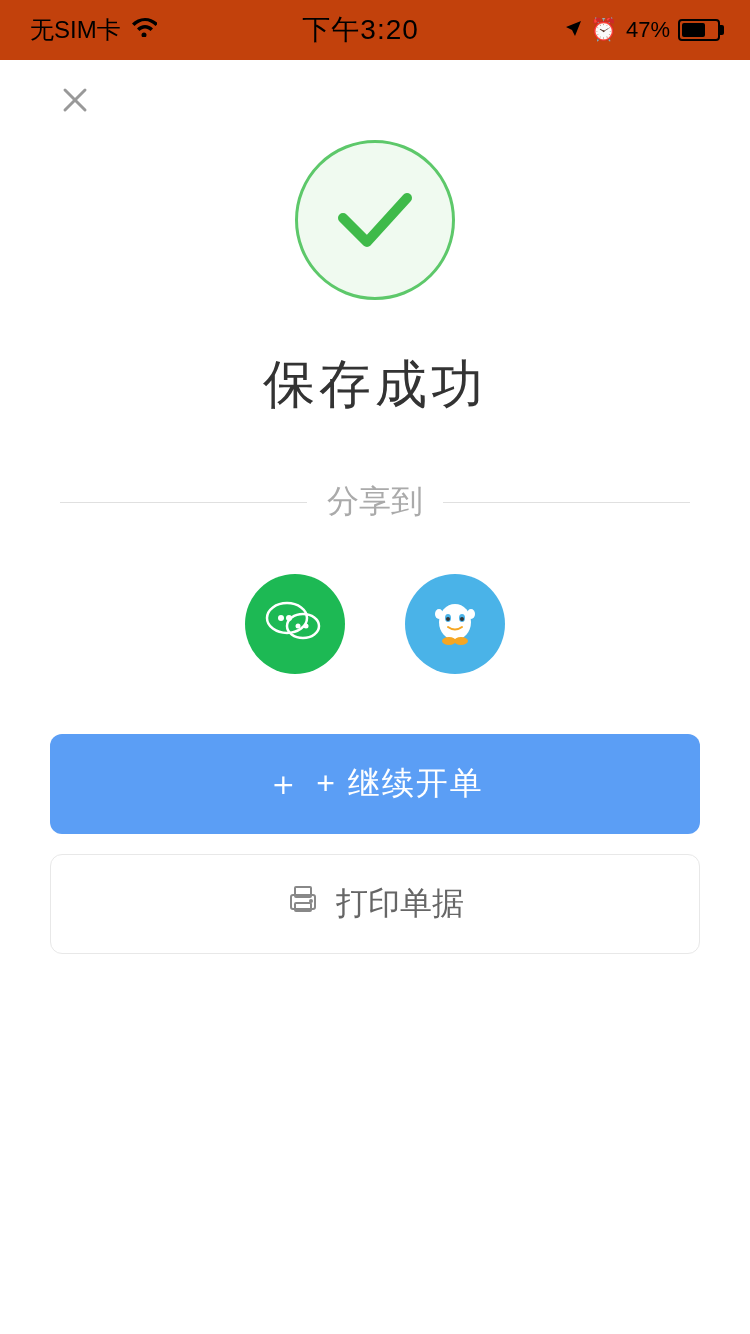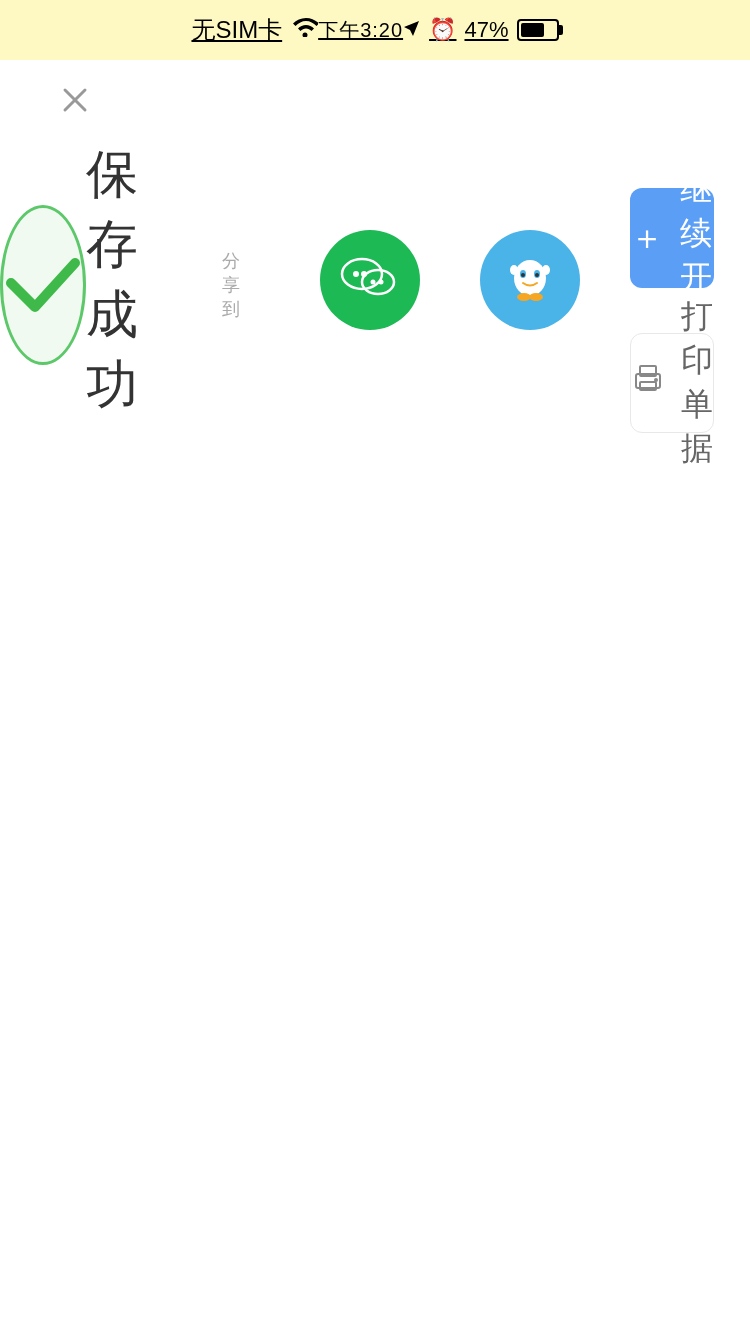--- a/index.html
+++ b/index.html
@@ -17,41 +17,40 @@
       position: relative;
       overflow-x: hidden;
     }
 
     
     .status-bar {
       width: 100%;
       height: 60px;
       display: flex;
       align-items: center;
-      justify-content: center;
+      justify-content: space-between;
       padding: 0 30px;
-      background: #fef9c3;
-      text-decoration: underline;
+      background: #c2410c;
     }
 
     .status-left {
       display: flex;
       align-items: center;
       gap: 10px;
       font-size: 24px;
       color: #000;
       font-weight: 500;
     }
 
     .wifi-icon {
       font-size: 22px;
     }
 
     .status-center {
-      font-size: 20px;
+      font-size: 28px;
       font-weight: 500;
       color: #000;
       letter-spacing: 1px;
     }
 
     .status-right {
       display: flex;
       align-items: center;
       gap: 8px;
       font-size: 22px;
@@ -108,21 +107,21 @@
     }
 
     .close-btn svg {
       width: 32px;
       height: 32px;
     }
 
     
     .main-content {
       display: flex;
-      flex-direction: row;
+      flex-direction: column;
       align-items: center;
       padding-top: 80px;
     }
 
     
     .success-circle {
       width: 160px;
       height: 160px;
       border-radius: 50%;
       border: 3px solid #5dc86a;
@@ -156,21 +155,21 @@
       padding: 0 60px;
     }
 
     .divider-line {
       flex: 1;
       height: 1px;
       background: #e0e0e0;
     }
 
     .share-label {
-      font-size: 18px;
+      font-size: 32px;
       color: #aaaaaa;
       padding: 0 20px;
     }
 
     
     .share-icons {
       display: flex;
       gap: 60px;
       margin-bottom: 60px;
     }
@@ -218,21 +217,20 @@
 
     .btn-primary {
       background: #5b9ef5;
       color: #ffffff;
     }
 
     .btn-secondary {
       background: #ffffff;
       color: #666666;
       border: 1px solid #e8e8e8;
-      margin-top: 25px;
     }
   </style>
 </head>
 <body>
 
 <div class="status-bar">
   <div class="status-left">
     <span>无SIM卡</span>
     <span class="wifi-icon">
       <svg width="26" height="20" viewBox="0 0 26 20" fill="none">

